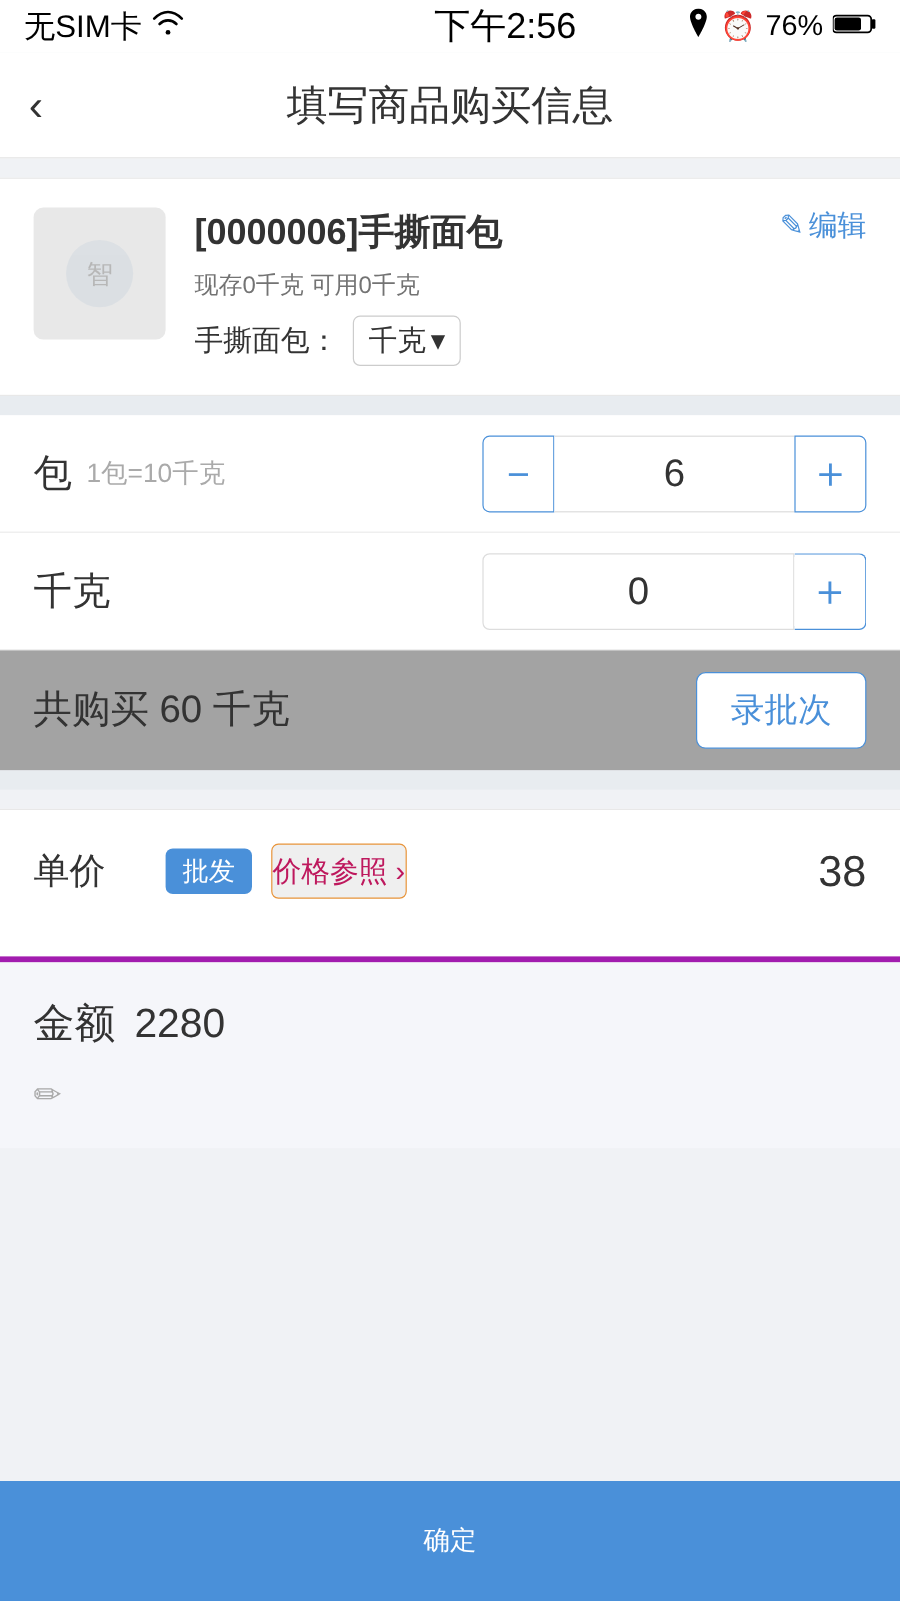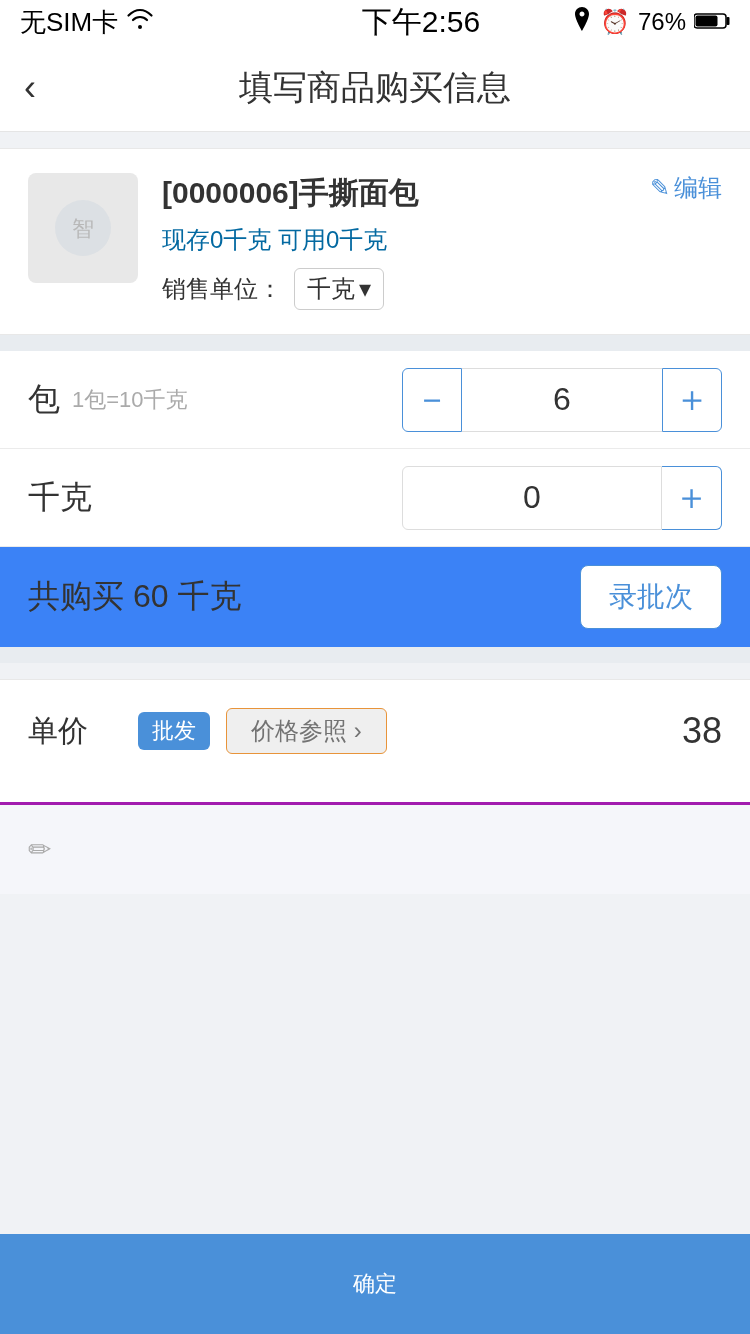--- a/index.html
+++ b/index.html
@@ -101,22 +101,22 @@
     .product-info {
       flex: 1;
     }
     .product-name {
       font-size: 30px;
       color: #333;
       font-weight: 700;
       margin-bottom: 10px;
     }
     .product-stock {
-      font-size: 24px;
-      color: #0369a1;
+      font-size: 20px;
+      color: #737373;
       margin-bottom: 12px;
     }
     .product-unit-row {
       display: flex;
       align-items: center;
       gap: 12px;
       font-size: 24px;
       color: #333;
     }
     .unit-select {
@@ -208,21 +208,21 @@
       border: 1px solid #ddd;
       text-align: center;
       font-size: 32px;
       color: #333;
       background: #fff;
       border-radius: 6px 0 0 6px;
     }
 
     
     .total-row {
-      background: #3b82f6;
+      background: #a3a3a3;
       display: flex;
       align-items: center;
       justify-content: space-between;
       padding: 0 28px;
       height: 100px;
     }
     .total-text {
       font-size: 32px;
       color: #333;
     }
@@ -235,21 +235,21 @@
       background: #fff;
       cursor: pointer;
     }
 
     
     .price-section {
       background: #fff;
       margin-top: 16px;
       padding: 28px;
       border-top: 1px solid #e8e8e8;
-      border-bottom: 3px solid #a21caf;
+      border-bottom: 5px solid #a21caf;
     }
     .price-row {
       display: flex;
       align-items: center;
       gap: 16px;
       margin-bottom: 20px;
     }
     .price-label {
       font-size: 30px;
       color: #333;
@@ -257,23 +257,23 @@
     .price-tag {
       background: #4a90d9;
       color: #fff;
       border-radius: 6px;
       padding: 4px 14px;
       font-size: 22px;
       margin-left: 34px;
     }
     .price-ref-btn {
       border: 1px solid #e8943a;
-      color: #737373;
+      color: #be185d;
       border-radius: 6px;
-      padding: 6px 24px;
+      padding: 6px 0;
       font-size: 24px;
       display: flex;
       align-items: center;
       gap: 4px;
       cursor: pointer;
     }
     .price-value {
       margin-left: auto;
       font-size: 36px;
       color: #333;
@@ -383,21 +383,21 @@
     <div class="product-thumb">
       <svg viewBox="0 0 60 60" fill="none" xmlns="http://www.w3.org/2000/svg">
         <circle cx="30" cy="30" r="28" fill="#d0d8e0"></circle>
         <text x="30" y="38" text-anchor="middle" font-size="22" fill="#888" font-family="sans-serif">智</text>
       </svg>
     </div>
     <div class="product-info">
       <div class="product-name">[0000006]手撕面包</div>
       <div class="product-stock">现存0千克  可用0千克</div>
       <div class="product-unit-row">
-        <span>销售单位：</span>
+        <span>手撕面包：</span>
         <div class="unit-select">
           <span>千克</span>
           <span>▾</span>
         </div>
       </div>
     </div>
     <div class="edit-btn">
       <span>✎</span>
       <span>编辑</span>
     </div>
@@ -442,20 +442,24 @@
 <div class="price-section">
   <div class="price-row">
     <span class="price-label">单价</span>
     <span class="price-tag">批发</span>
     <button class="price-ref-btn">价格参照 ›</button>
     <span class="price-value">38</span>
   </div>
 </div>
 
 <div class="amount-section">
+  <div class="amount-row">
+    <span class="amount-label">金额</span>
+    <span class="amount-value">2280</span>
+  </div>
   <div class="remark-row">
     <span>✏</span>
   </div>
 </div>
 
 <div class="bottom-space"></div>
 
 <div class="confirm-btn-wrapper">
   <span class="confirm-btn-text">确定</span>
 </div>

